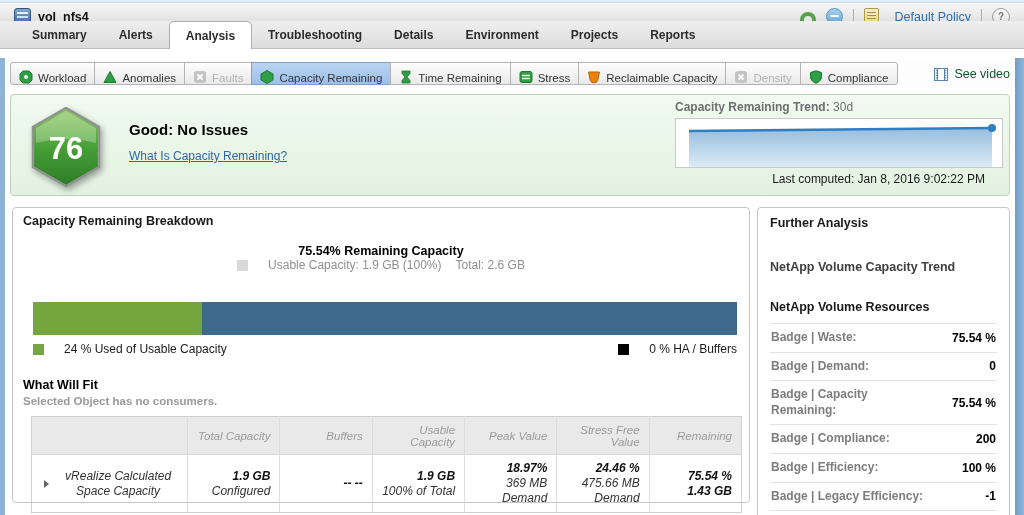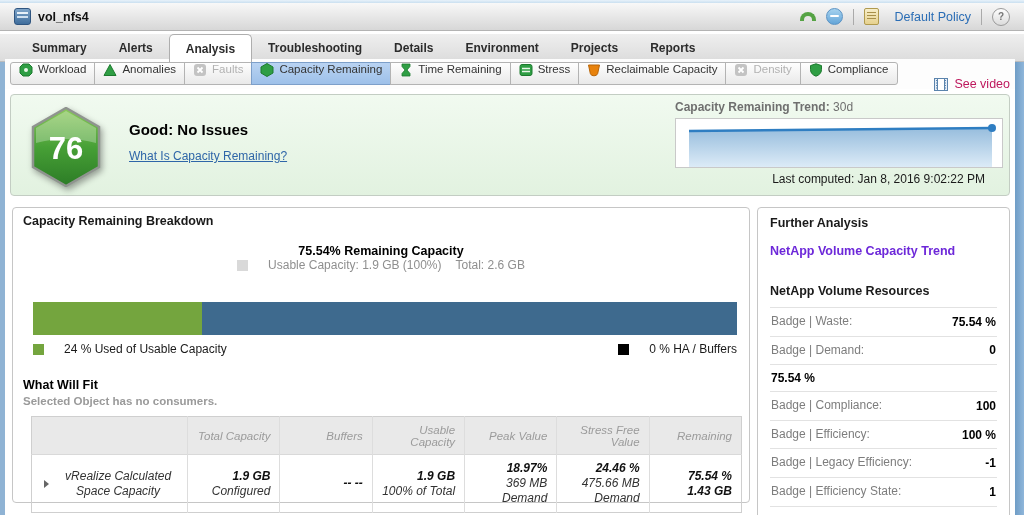--- a/index.html
+++ b/index.html
@@ -21,34 +21,34 @@
   .gauge-icon{width:16px;height:8px;border:4px solid #55a344;border-bottom:none;border-radius:10px 10px 0 0;box-sizing:border-box;height:9px;}
   .min-icon{width:15px;height:15px;border-radius:50%;background:linear-gradient(#a6d2ef,#64a5d8);border:1px solid #5b93c4;position:relative;}
   .min-icon:before{content:"";position:absolute;left:3px;right:3px;top:6px;height:2px;background:#fff;border-radius:1px;}
   .tb-sep{width:1px;height:16px;background:#aaa;}
   .policy{display:flex;align-items:center;gap:16px;color:#2a6db5;font-size:12.5px;cursor:pointer;}
   .policy-icon{width:13px;height:15px;background:linear-gradient(#f7eec9,#e6d18f);border:1px solid #b09a4e;border-radius:2px;position:relative;}
   .policy-icon:before{content:"";position:absolute;left:2px;right:2px;top:3px;height:1px;background:#a8904a;box-shadow:0 3px 0 #a8904a,0 6px 0 #a8904a;}
   .help-icon{width:16px;height:16px;border-radius:50%;background:linear-gradient(#fdfdfd,#dcdcdc);border:1px solid #9a9a9a;
              display:flex;align-items:center;justify-content:center;font-size:10px;font-weight:bold;color:#777;}
   
-  .tabbar{position:absolute;top:34px;left:0;right:0;height:27px;background:linear-gradient(#efefef,#dcdcdc);
+  .tabbar{position:absolute;top:21px;left:0;right:0;height:27px;background:linear-gradient(#efefef,#dcdcdc);
           border-bottom:1px solid #bdbdbd;display:flex;align-items:flex-end;padding-left:16px;box-sizing:content-box;}
   .tab{height:27px;display:flex;align-items:center;padding:0 16px;font-weight:bold;font-size:12px;color:#2c2c2c;cursor:pointer;}
   .tab.active{background:#fff;border:1px solid #aeaeae;border-bottom:none;border-radius:5px 5px 0 0;margin-bottom:-1px;z-index:2;}
   
   .toolbar{position:absolute;top:59px;left:5px;right:9px;height:30px;background:#fdfdfd;}
   .btn-group{position:absolute;left:5px;top:3px;display:flex;}
-  .tbtn{display:inline-flex;align-items:flex-start;gap:5px;height:21px;padding:0 8px;border:1px solid #b3b3b3;margin-left:-1px;
+  .tbtn{display:inline-flex;align-items:flex-end;gap:5px;height:21px;padding:0 8px;border:1px solid #b3b3b3;margin-left:-1px;
         background:linear-gradient(#fefefe,#e9e9e9);font-size:11.5px;color:#333;cursor:pointer;white-space:nowrap;}
   .tbtn:first-child{border-radius:3px 0 0 3px;margin-left:0;}
   .tbtn:last-child{border-radius:0 3px 3px 0;}
   .tbtn.selected{background:linear-gradient(#b9d3f2,#9dc0e9);border-color:#7d9fc9;}
   .tbtn.disabled{color:#b2b2b2;}
-  .see-video{position:absolute;right:5px;top:18px;display:flex;align-items:center;gap:6px;color:#be185d;font-size:12.5px;cursor:pointer;}
+  .see-video{position:absolute;right:5px;top:8px;display:flex;align-items:center;gap:6px;color:#14532d;font-size:12.5px;cursor:pointer;}
   
   .status-panel{position:absolute;top:94px;left:10px;width:1000px;height:102px;box-sizing:border-box;
                 background:linear-gradient(#f1faf0,#e2f2e0);border:1px solid #c3cdc3;border-radius:4px;}
   .badge{position:absolute;left:20px;top:12px;filter:drop-shadow(2px 3px 3px rgba(0,0,0,0.35));}
   .status-title{position:absolute;left:118px;top:26px;font-size:15px;font-weight:bold;color:#000;}
   .status-link{position:absolute;left:118px;top:54px;color:#2f66a8;text-decoration:underline;font-size:12px;cursor:pointer;}
   .trend{position:absolute;left:664px;top:5px;width:328px;}
   .trend-label{color:#6f6f6f;font-size:12px;margin-bottom:4px;}
   .trend-label b{color:#6f6f6f;}
   .trend-box{width:328px;height:50px;background:#fff;border:1px solid #c9c9c9;box-sizing:border-box;}
@@ -78,25 +78,25 @@
   .tcell{display:table-cell;vertical-align:middle;padding:5px 9px;box-sizing:border-box;border-left:1px solid #ddd;text-align:right;}
   .tcell:first-child{border-left:none;width:22%;text-align:center;}
   .thead .tcell{background:#e9e9e9;color:#9b9b9b;font-size:11.5px;height:38px;}
   .tbody .tcell{border-top:1px solid #d9d9d9;font-size:12px;color:#333;height:58px;}
   .tcell .b{display:block;font-weight:bold;color:#111;line-height:15px;}
   .tcell .n{display:block;line-height:15px;}
   .rowlabel{color:#808080;position:relative;padding-left:26px !important;line-height:15px;}
   .expand-tri{position:absolute;left:12px;top:50%;margin-top:-4px;width:0;height:0;
               border-left:5px solid #666;border-top:4px solid transparent;border-bottom:4px solid transparent;}
   
-  .fa-link{margin-top:14px;font-weight:bold;font-size:12.5px;color:#6d28d9;cursor:pointer;}
+  .fa-link{margin-top:30px;font-weight:bold;font-size:12.5px;color:#404040;cursor:pointer;}
   .fa-section{margin-top:26px;font-weight:bold;font-size:12.5px;color:#1a1a1a;}
   .fa-rows{margin-top:9px;border-top:1px solid #e2e2e2;}
   .farow{display:flex;justify-content:space-between;align-items:center;padding:6px 1px;border-bottom:1px solid #e2e2e2;}
-  .farow .lbl{color:#7d7d7d;font-size:12px;max-width:158px;line-height:1.3;}
+  .farow .lbl{color:#7d7d7d;font-size:12px;max-width:158px;line-height:1.3;font-weight:bold;}
   .farow .val{font-weight:bold;font-size:12px;color:#000;white-space:nowrap;}
 </style>
 </head>
 <body>
 
 <div class="chrome-top"></div>
 <div class="edge-left"></div>
 <div class="edge-right"></div>
 
 <div class="titlebar">
@@ -312,25 +312,26 @@
   <div class="fa-rows">
     <div class="farow">
       <span class="lbl">Badge | Waste:</span>
       <span class="val">75.54 %</span>
     </div>
     <div class="farow">
       <span class="lbl">Badge | Demand:</span>
       <span class="val">0</span>
     </div>
     <div class="farow">
+      <span class="lbl">Badge | Capacity Remaining:</span>
       <span class="val">75.54 %</span>
     </div>
     <div class="farow">
       <span class="lbl">Badge | Compliance:</span>
-      <span class="val">100</span>
+      <span class="val">200</span>
     </div>
     <div class="farow">
       <span class="lbl">Badge | Efficiency:</span>
       <span class="val">100 %</span>
     </div>
     <div class="farow">
       <span class="lbl">Badge | Legacy Efficiency:</span>
       <span class="val">-1</span>
     </div>
     <div class="farow">

